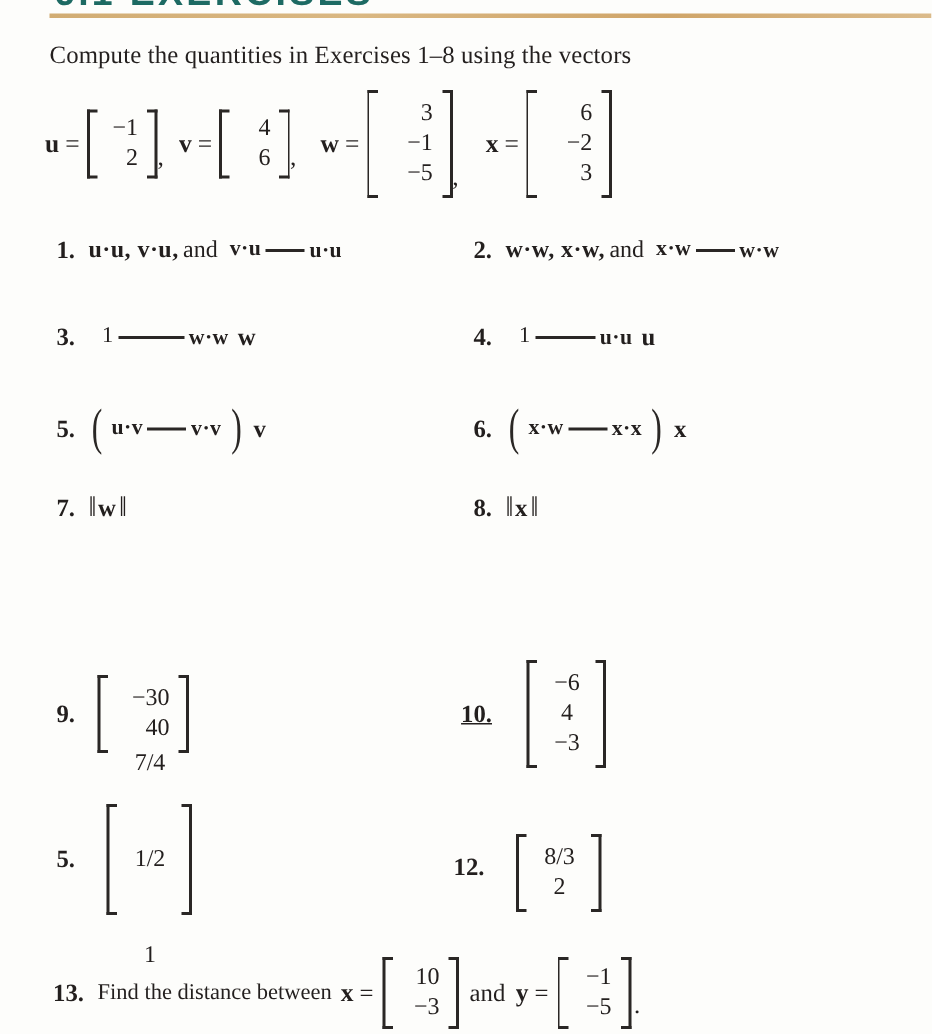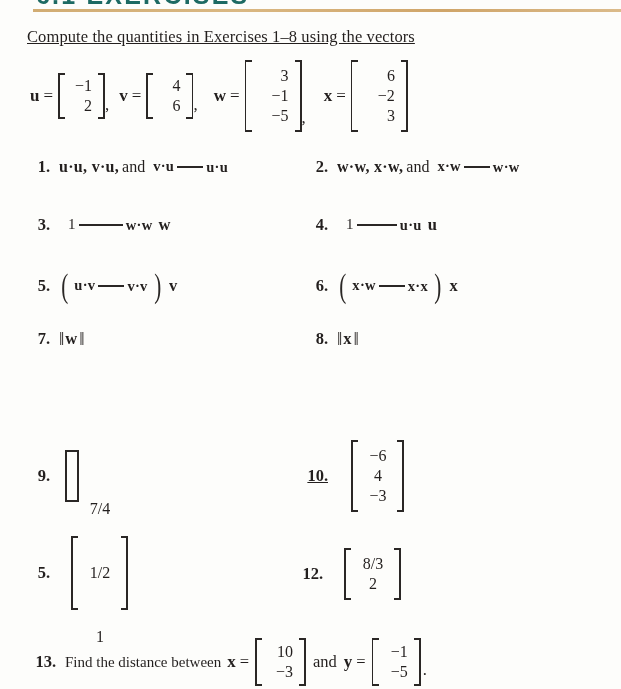--- a/index.html
+++ b/index.html
@@ -52,21 +52,21 @@
     opacity: .95;
   }
 
   
   .body-text {
     position: absolute;
     font-size: 16.5px;
     line-height: 21px;
     letter-spacing: .1px;
   }
-  #intro-1 { left: 27px; top: 26px; width: 560px; text-decoration: underline; }
+  #intro-1 { left: 33px; top: 26px; width: 560px; }
   #intro-2 { left: 31px; top: 376px; width: 566px; }
 
   
   .defs-row {
     position: absolute;
     left: 30px;
     top: 58px;
     display: flex;
     align-items: center;
     height: 76px;
@@ -422,20 +422,24 @@
     </span>
   </div>
 
 
   <div class="ex" id="ex-9" style="left:28px; top:450px;">
     <span class="ex-num">9.</span>
     <span class="vec wide" style="height:52px; margin-left:6px;">
       <span class="brk left">
           <i></i>
         </span>
+      <span class="entries" style="min-width:34px;">
+        <span>−30</span>
+        <span>40</span>
+      </span>
       <span class="brk right">
           <i></i>
         </span>
     </span>
   </div>
 
   <div class="ex" id="ex-10" style="left:300px; top:440px;">
     <span class="ex-num" style="min-width:28px;text-decoration:underline;">10.</span>
     <span class="vec wide" style="height:72px; margin-left:14px;">
       <span class="brk left">
@@ -464,21 +468,21 @@
         <span>1</span>
       </span>
       <span class="brk right">
           <i></i>
         </span>
     </span>
   </div>
 
   <div class="ex" id="ex-12" style="left:295px; top:548px;">
     <span class="ex-num" style="min-width:28px;">12.</span>
-    <span class="vec wide" style="height:52px; margin-left:12px;">
+    <span class="vec wide" style="height:52px; margin-left:12px;margin-top:8px;">
       <span class="brk left">
           <i></i>
         </span>
       <span class="entries" style="text-align:center; min-width:30px;">
         <span>8/3</span>
         <span>2</span>
       </span>
       <span class="brk right">
           <i></i>
         </span>

